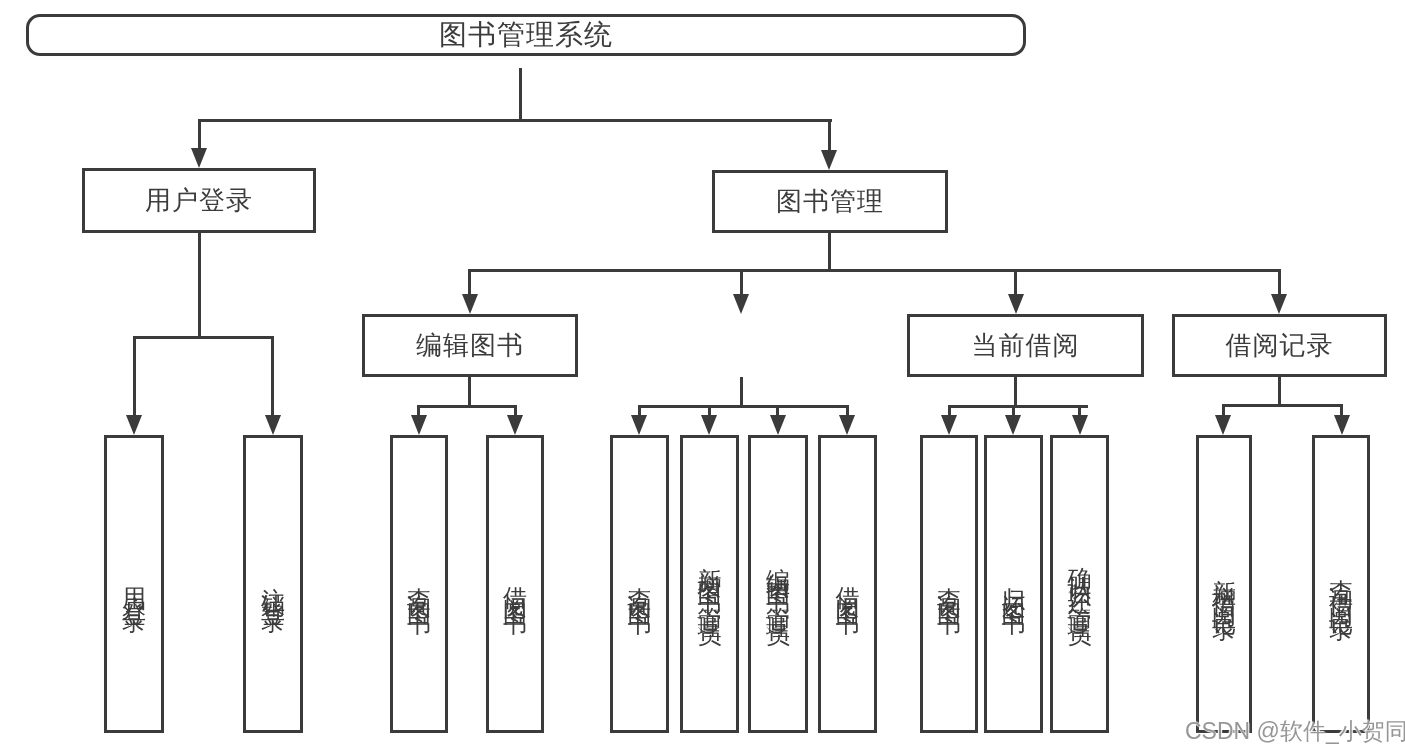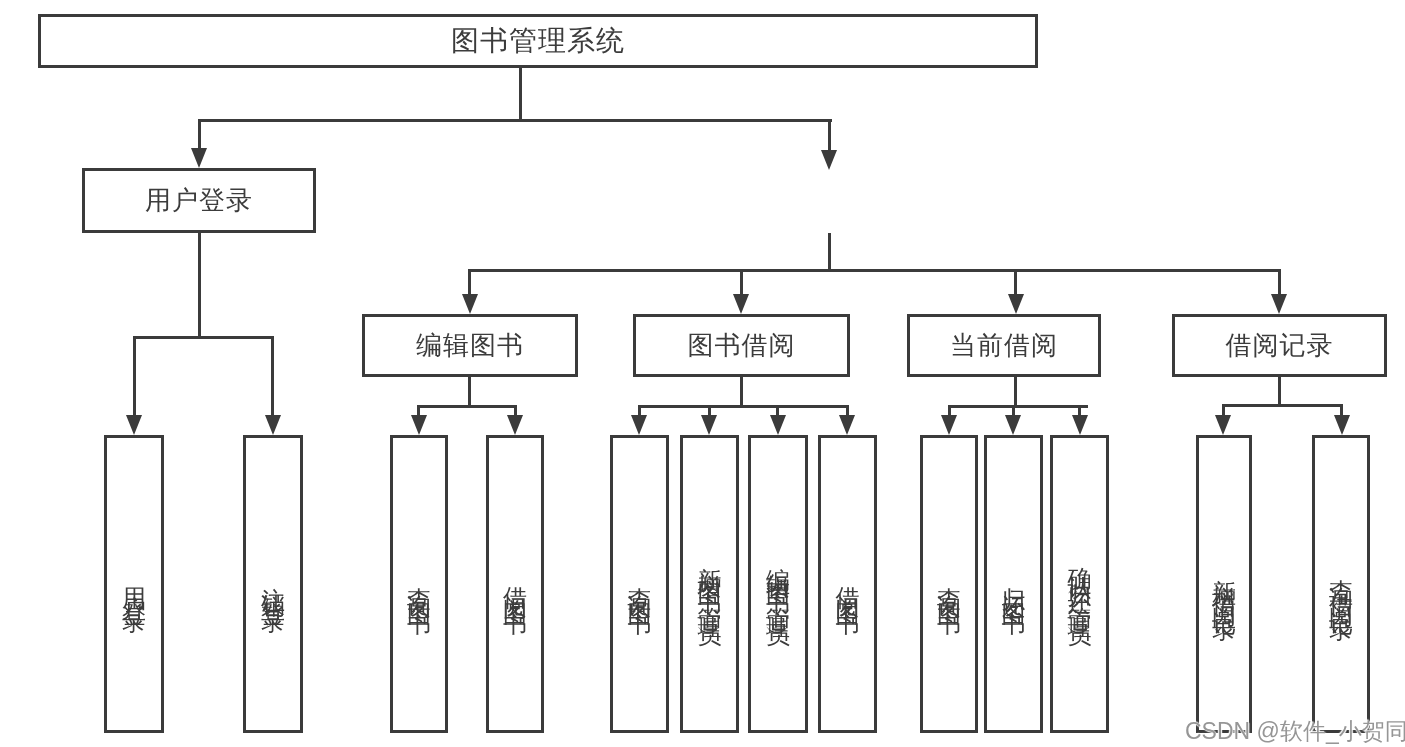--- a/index.html
+++ b/index.html
@@ -61,32 +61,33 @@
     text-shadow:0 0 2px #fff,1px 1px 1px #fff,-1px -1px 1px #fff;
     white-space:nowrap;
     z-index:5;
   }
 </style>
 </head>
 <body>
 
 <div class="stage">
 
-  <div class="box root" style="left:38px;top:14px;width:1000px;height:54px;">图书管理系统</div>
+  <div class="box root" style="left:26px;top:14px;width:1000px;height:42px;border-radius:14px;">图书管理系统</div>
 
   <div>
     <div class="vl" style="left:519px;top:68px;height:54px;"></div>
     <div class="hl" style="left:198px;top:119px;width:634px;"></div>
     <div class="vl" style="left:198px;top:119px;height:31px;"></div>
     <div class="arr" style="left:191px;top:148px;"></div>
     <div class="vl" style="left:828px;top:119px;height:33px;"></div>
     <div class="arr" style="left:821px;top:150px;"></div>
   </div>
 
   <div class="box" style="left:82px;top:168px;width:234px;height:65px;">用户登录</div>
+  <div class="box" style="left:712px;top:170px;width:236px;height:63px;">图书管理</div>
 
   <div>
     <div class="vl" style="left:198px;top:233px;height:106px;"></div>
     <div class="hl" style="left:133px;top:336px;width:141px;"></div>
     <div class="vl" style="left:133px;top:336px;height:81px;"></div>
     <div class="arr" style="left:126px;top:415px;"></div>
     <div class="vl" style="left:271px;top:336px;height:81px;"></div>
     <div class="arr" style="left:265px;top:415px;"></div>
   </div>
 
@@ -97,22 +98,21 @@
     <div class="arr" style="left:462px;top:294px;"></div>
     <div class="vl" style="left:740px;top:269px;height:26px;"></div>
     <div class="arr" style="left:733px;top:294px;"></div>
     <div class="vl" style="left:1014px;top:269px;height:26px;"></div>
     <div class="arr" style="left:1008px;top:294px;"></div>
     <div class="vl" style="left:1278px;top:269px;height:26px;"></div>
     <div class="arr" style="left:1271px;top:294px;"></div>
   </div>
 
   <div class="box" style="left:362px;top:314px;width:216px;height:63px;">编辑图书</div>
-  <div class="box" style="left:633px;top:314px;width:217px;height:63px;">图书借阅</div>
-  <div class="box" style="left:907px;top:314px;width:194px;height:63px;font-family:Liberation Mono, monospace;">当前借阅</div>
+  <div class="box" style="left:907px;top:314px;width:237px;height:63px;font-family:Liberation Mono, monospace;">当前借阅</div>
   <div class="box" style="left:1172px;top:314px;width:215px;height:63px;">借阅记录</div>
 
   <div>
     <div class="vl" style="left:468px;top:377px;height:31px;"></div>
     <div class="hl" style="left:417px;top:405px;width:100px;"></div>
     <div class="vl" style="left:417px;top:405px;height:12px;"></div>
     <div class="arr" style="left:411px;top:415px;"></div>
     <div class="vl" style="left:514px;top:405px;height:12px;"></div>
     <div class="arr" style="left:507px;top:415px;"></div>
   </div>

